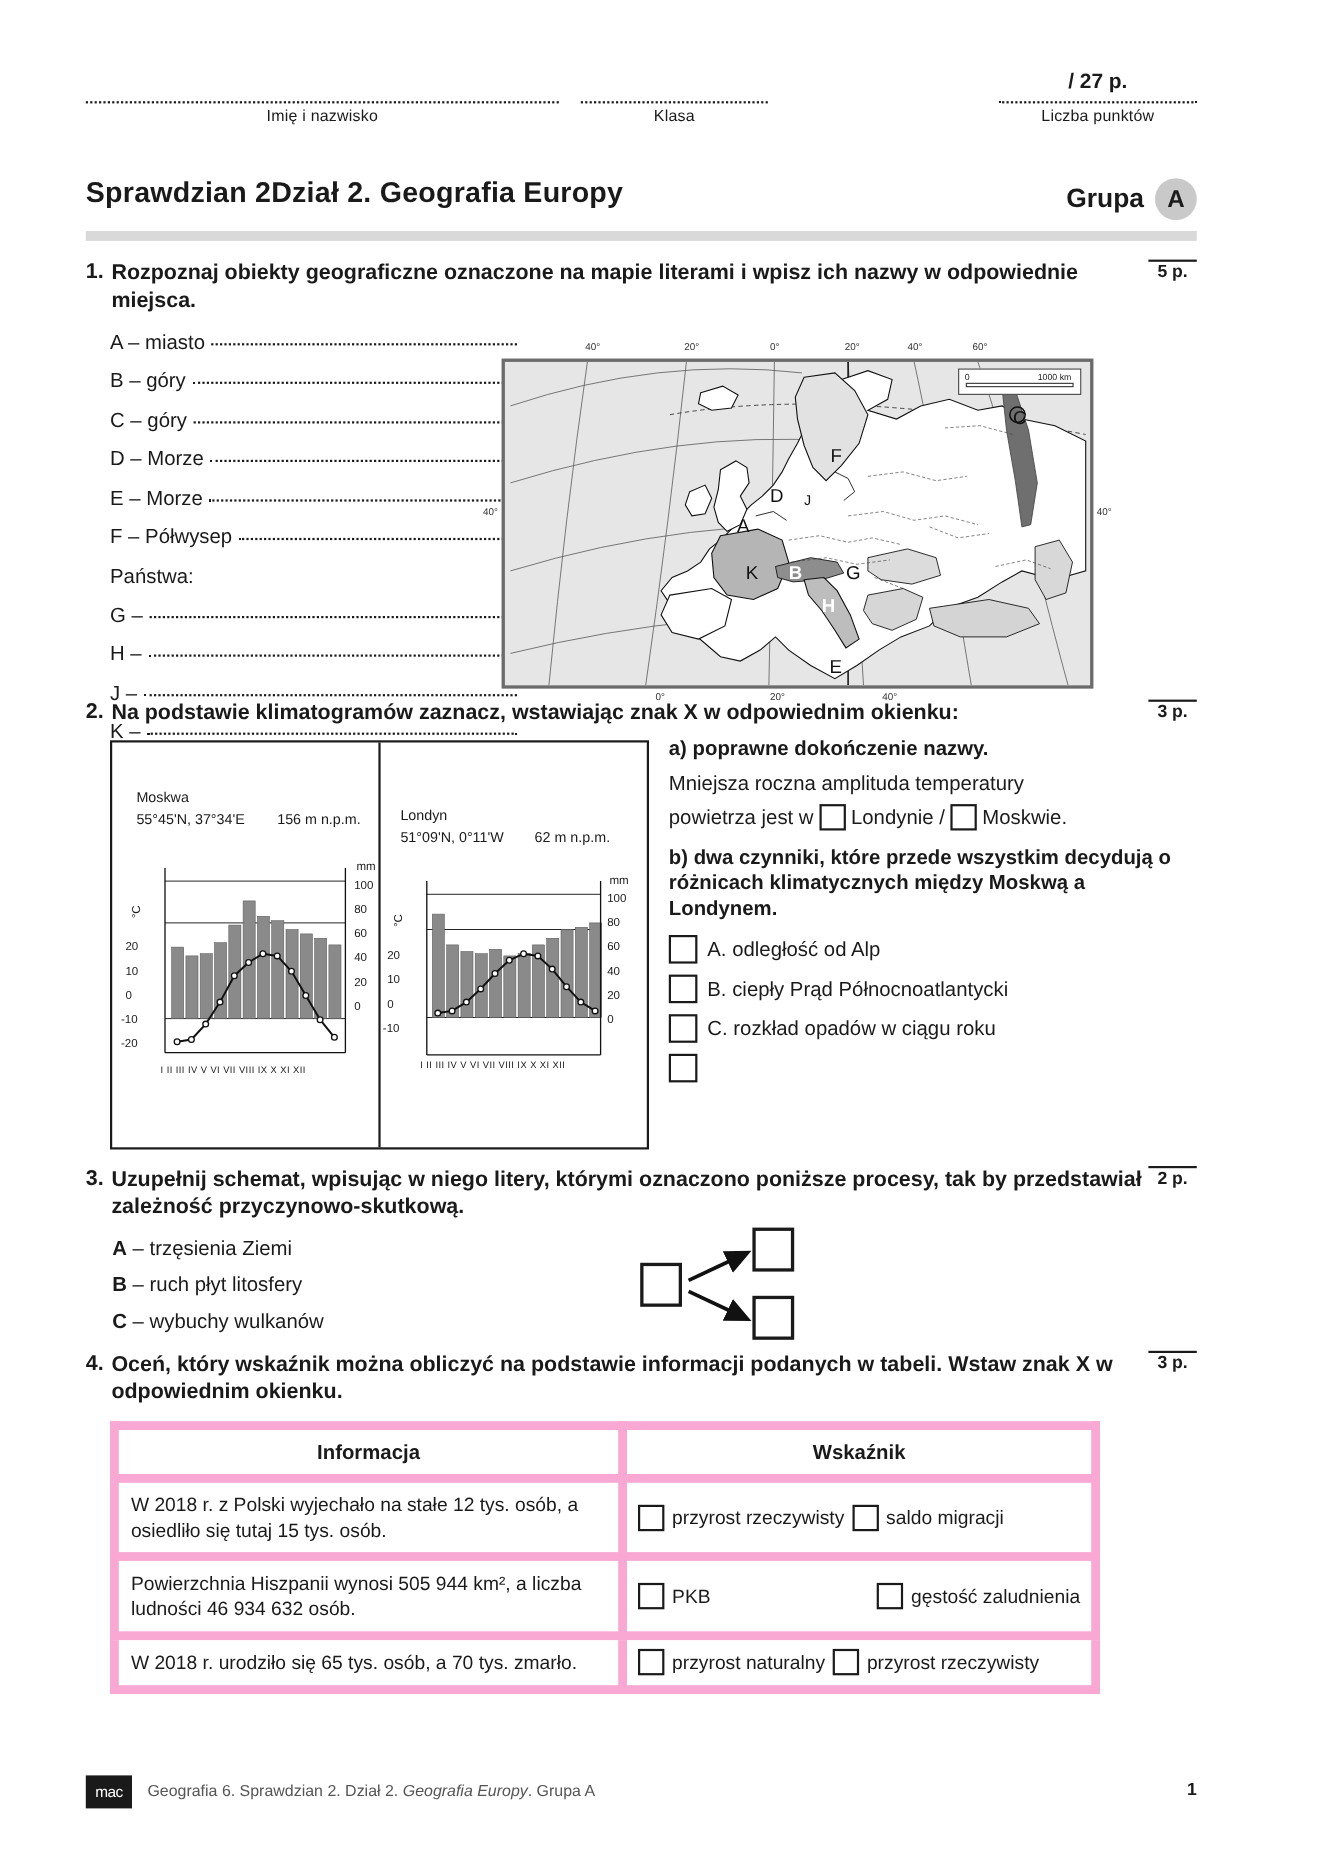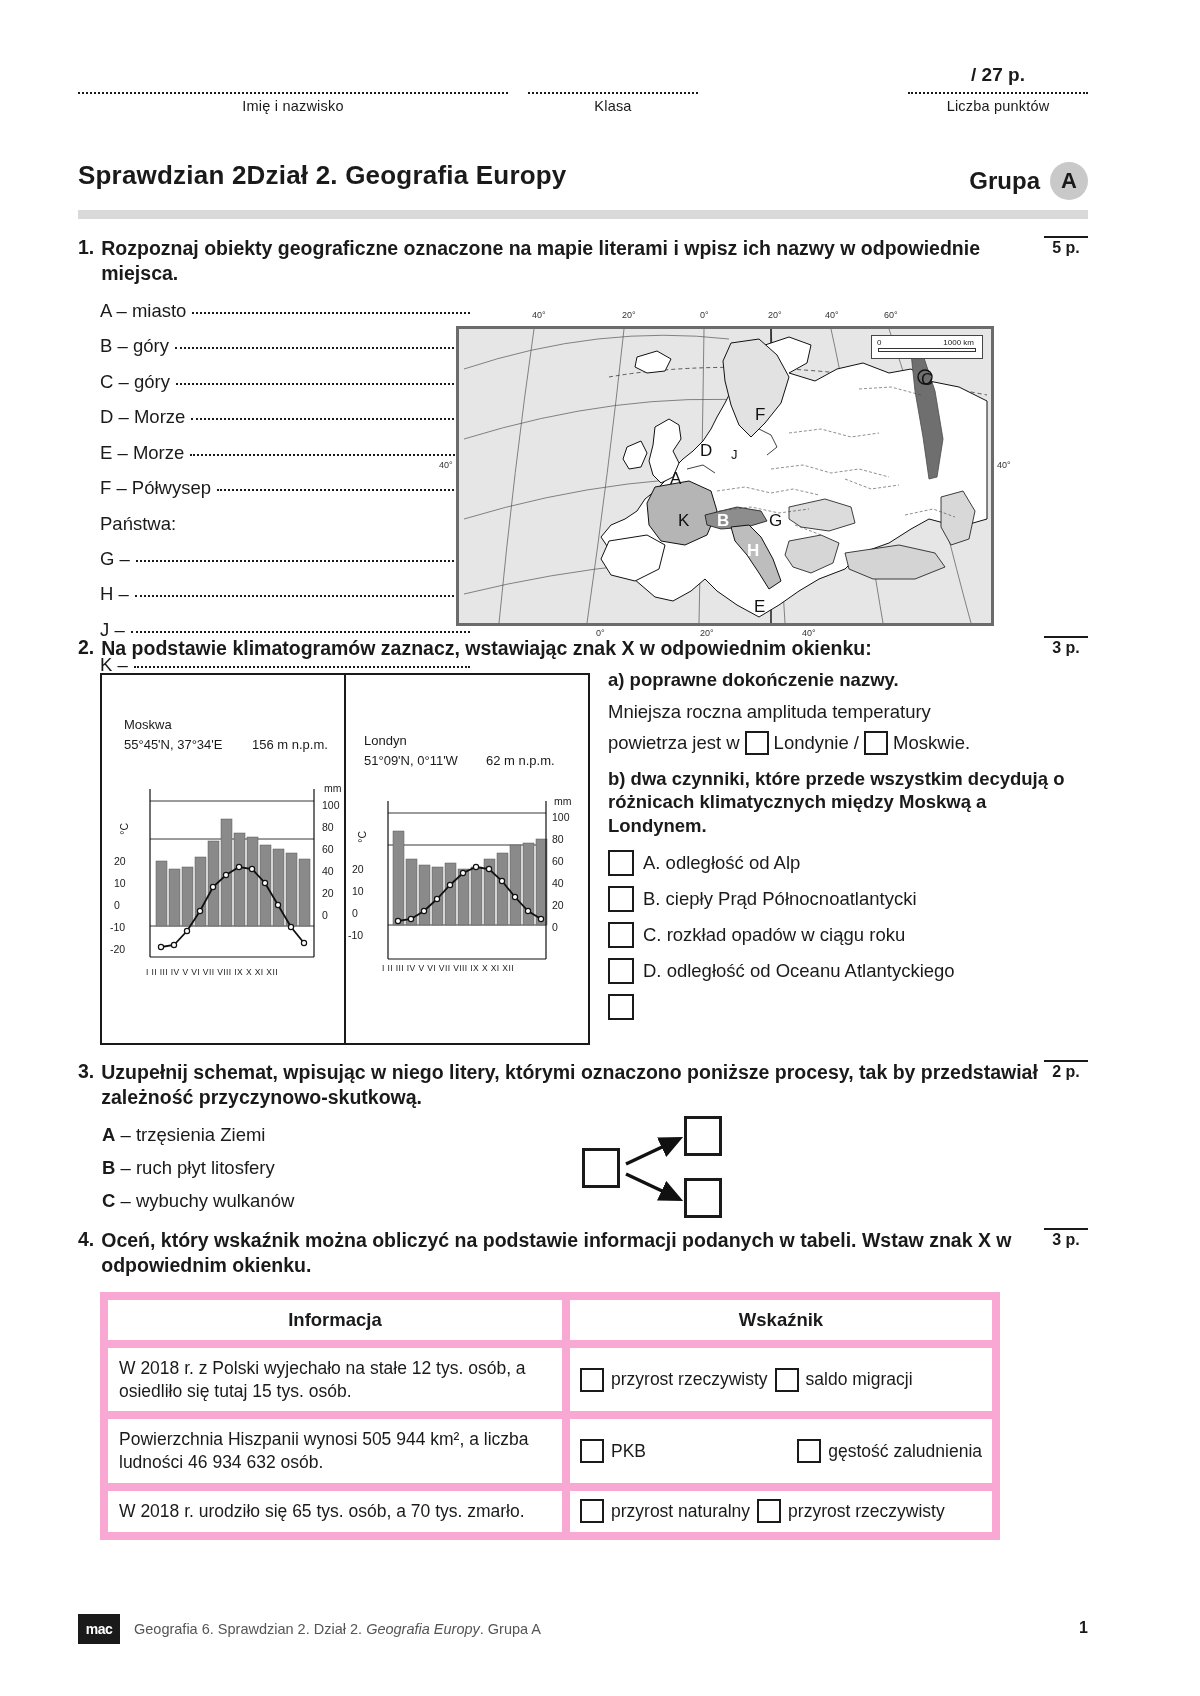--- a/index.html
+++ b/index.html
@@ -120,21 +120,21 @@
   .q4-table th { font-size: 18.5px; font-weight: bold; text-align: center; }
   .q4-table td.info { font-size: 17.5px; line-height: 1.3; width: 462px; }
   .q4-table td.ind { padding: 7px 10px; }
   .ind-wrap { display: flex; align-items: center; gap: 7px; font-size: 17.5px; }
   .ind-wrap .sp { flex: 1; }
 
   
   .footer { position: absolute; left: 78px; bottom: 48px; width: 1010px; height: 34px; }
   .logo {
     position: absolute; left: 0; top: 0; width: 42px; height: 30px; background: #1a1a1a;
-    color: #fff; font-size: 14px; font-weight: bold; display: flex;
+    color: #fff; font-size: 14px; font-weight: normal; display: flex;
     align-items: center; justify-content: center; letter-spacing: -.5px;
   }
   .footer-txt { position: absolute; left: 56px; top: 7px; font-size: 14.5px; color: #555; }
   .footer-txt i { font-style: italic; }
   .pageno { position: absolute; right: 0; top: 5px; font-size: 16px; font-weight: bold; }
 </style>
 </head>
 <body>
 
 <div class="page">
@@ -488,24 +488,20 @@
             <span class="cbox lg"></span>
             <span class="txt">A. odległość od Alp</span>
           </div>
           <div class="q2-opt">
             <span class="cbox lg"></span>
             <span class="txt">B. ciepły Prąd Północnoatlantycki</span>
           </div>
           <div class="q2-opt">
             <span class="cbox lg"></span>
             <span class="txt">C. rozkład opadów w ciągu roku</span>
-          </div>
-          <div class="q2-opt">
-            <span class="cbox lg"></span>
-            <span class="txt">D. odległość od Oceanu Atlantyckiego</span>
           </div>
           <div class="q2-opt">
             <span class="cbox lg"></span>
           </div>
         </div>
       </div>
     </div>
   </div>
 
   <div class="q" id="q3">

